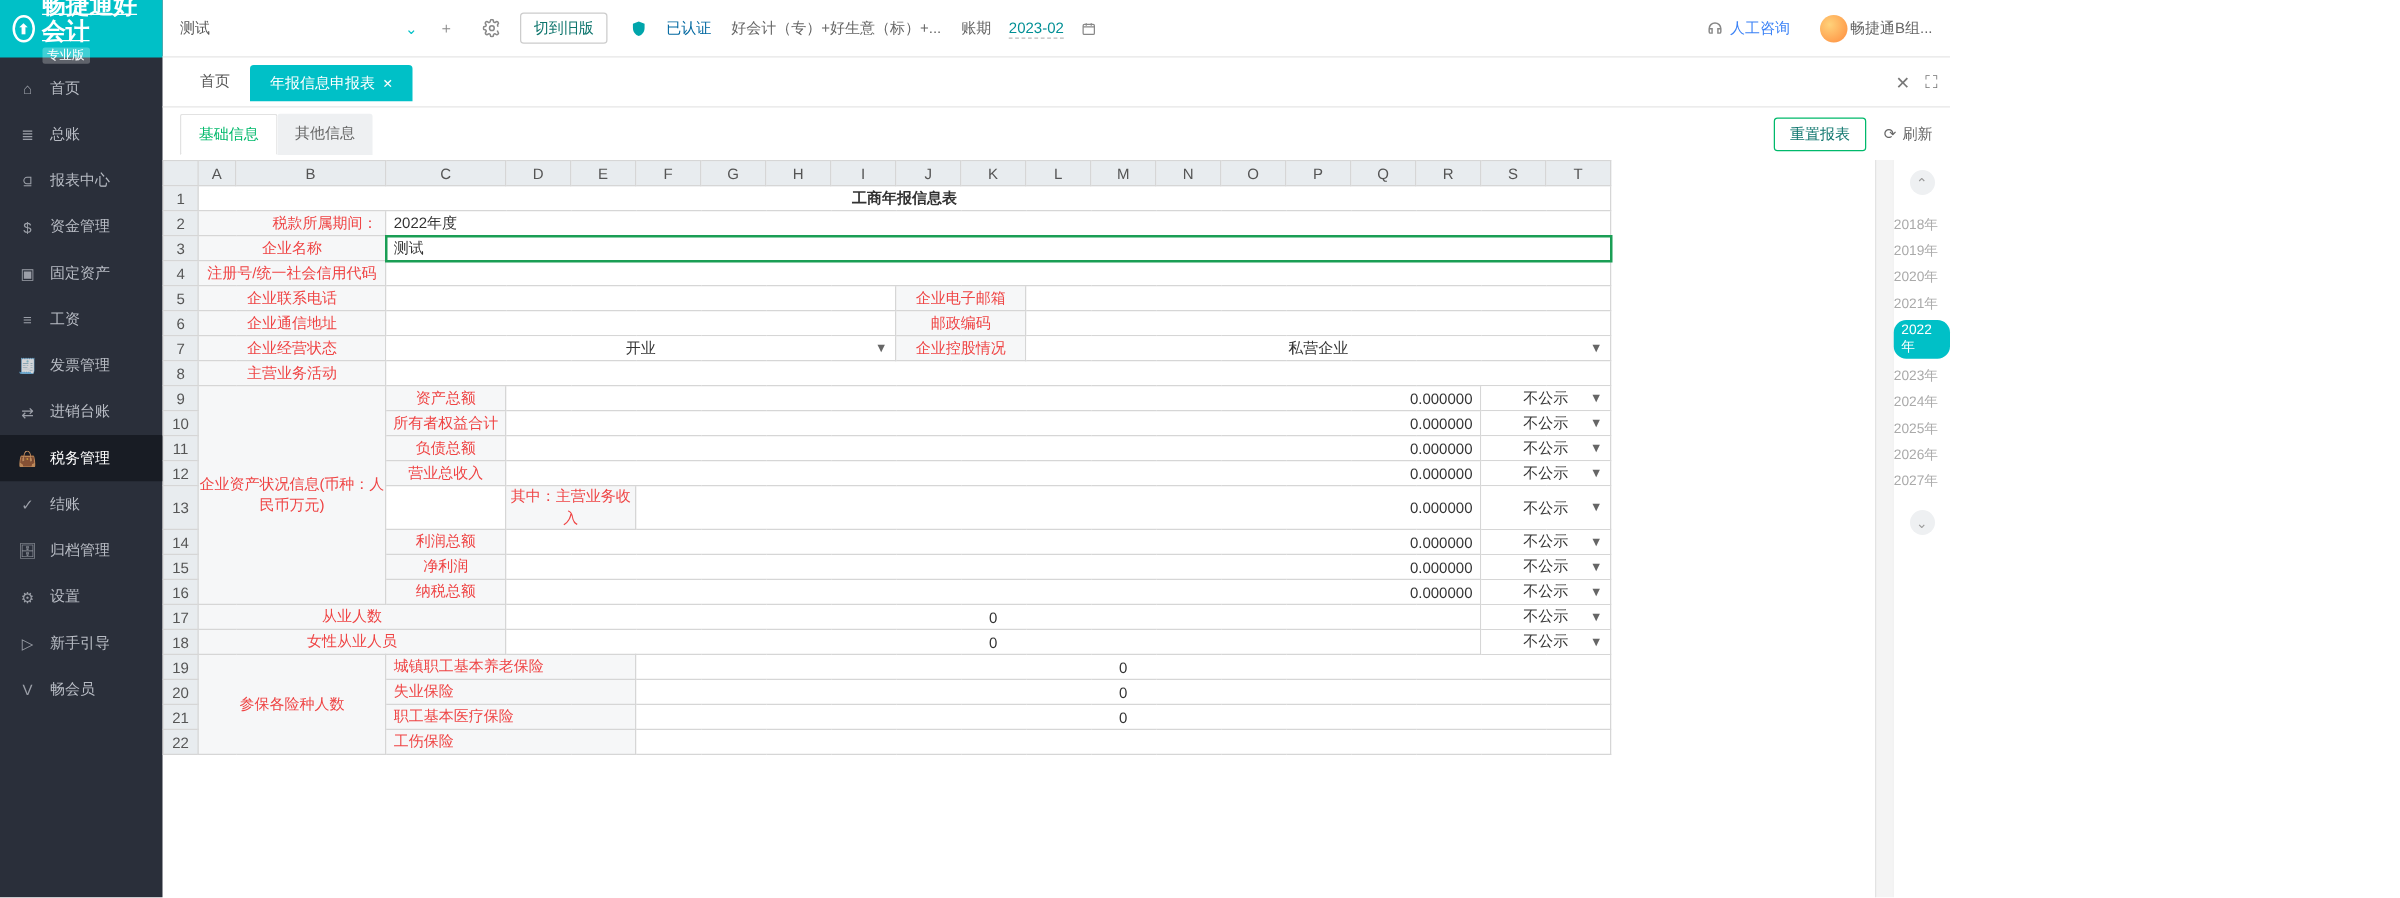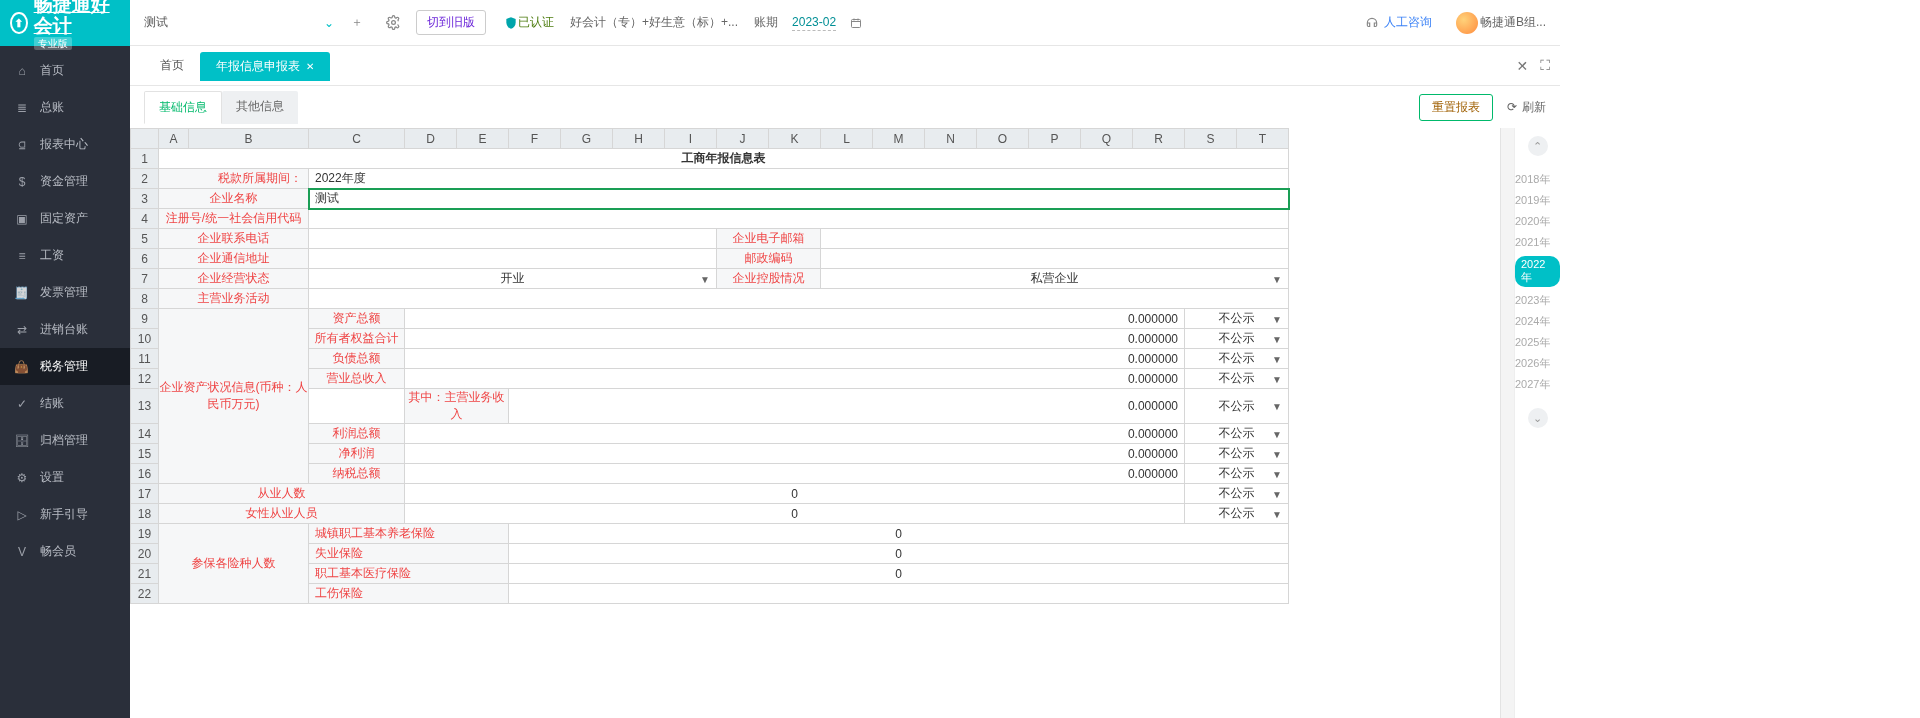--- a/index.html
+++ b/index.html
@@ -18,22 +18,22 @@
 .nav-icon { width: 16px; height: 16px; display: inline-flex; align-items: center; justify-content: center; opacity: 0.8; }
 
 
 .main { flex: 1; display: flex; flex-direction: column; min-width: 0; justify-content: center; }
 
 
 .toolbar { height: 46px; border-bottom: 1px solid #e6e6e6; display: flex; align-items: center; padding: 0 14px; gap: 10px; }
 .acct-select { display: flex; align-items: center; gap: 6px; width: 190px; color: #555; cursor: pointer; }
 .acct-select .chev { color: #00c0c7; }
 .tb-icon-btn { width: 26px; height: 26px; display: flex; align-items: center; justify-content: center; color: #888; cursor: pointer; border-radius: 3px; }
-.old-ver-btn { border: 1px solid #ccc; border-radius: 3px; padding: 3px 10px; color: #6d28d9; cursor: pointer; }
-.cert-badge { display: flex; align-items: center; gap: 0; color: #4d7c0f; margin-left: 8px; }
+.old-ver-btn { border: 1px solid #ccc; border-radius: 3px; padding: 3px 10px; color: #0f766e; cursor: pointer; }
+.cert-badge { display: flex; align-items: center; gap: 15px; color: #0369a1; margin-left: 8px; }
 .plan-text { color: #666; margin-left: 6px; }
 .period-label { color: #666; margin-left: 6px; }
 .period-val { color: #008f95; margin-left: 4px; border-bottom: 1px dashed #bbb; padding-bottom: 1px; cursor: pointer; }
 .tb-spacer { flex: 1; }
 .cs-link { display: flex; align-items: center; gap: 5px; color: #3b82f6; cursor: pointer; }
 .user-area { display: flex; align-items: center; gap: 2px; margin-left: 14px; color: #666; cursor: pointer; }
 .avatar { width: 22px; height: 22px; background: radial-gradient(circle at 35% 35%, #ffd27a, #ff8b3d); border-radius: 50%; }
 
 
 .tabstrip { height: 40px; display: flex; align-items: stretch; border-bottom: 1px solid #e6e6e6; padding-left: 14px; position: relative; }
@@ -42,21 +42,21 @@
 .tab-close { font-size: 10px; }
 .tab-right-icons { position: absolute; right: 10px; top: 0; height: 100%; display: flex; align-items: center; gap: 12px; color: #777; }
 .tab-right-icons span { cursor: pointer; font-size: 14px; }
 
 
 .subtab-row { height: 42px; display: flex; align-items: center; padding: 0 14px; }
 .subtab { padding: 7px 14px; color: #666; background: #eef0f2; cursor: pointer; border-radius: 2px 2px 0 0; }
 .subtab.active { color: #00b96b; background: #fff; border: 1px solid #e2e2e2; border-bottom: 1px solid #fff; }
 .subtab + .subtab { margin-left: 0; }
 .subtab-spacer { flex: 1; }
-.reset-btn { border: 1px solid #00b96b; color: #a16207; padding: 4px 12px; border-radius: 3px; cursor: pointer; }
+.reset-btn { border: 1px solid #00b96b; color: #0f766e; padding: 4px 12px; border-radius: 3px; cursor: pointer; }
 .refresh-btn { display: flex; align-items: center; gap: 5px; color: #666; margin-left: 14px; cursor: pointer; }
 
 
 .sheet-wrap { flex: 1; display: flex; min-height: 0; }
 .sheet-scroll { flex: 1; overflow: auto; position: relative; }
 table.sheet { border-collapse: collapse; table-layout: fixed; }
 .sheet th, .sheet td { border: 1px solid #d6d6d6; height: 20px; font-size: 12px; }
 .sheet thead th { background: #e8ecef; color: #555; font-weight: normal; text-align: center; }
 .rnum { width: 28px; background: #e8ecef; text-align: center; color: #555; }
 .col-A { width: 30px; }

